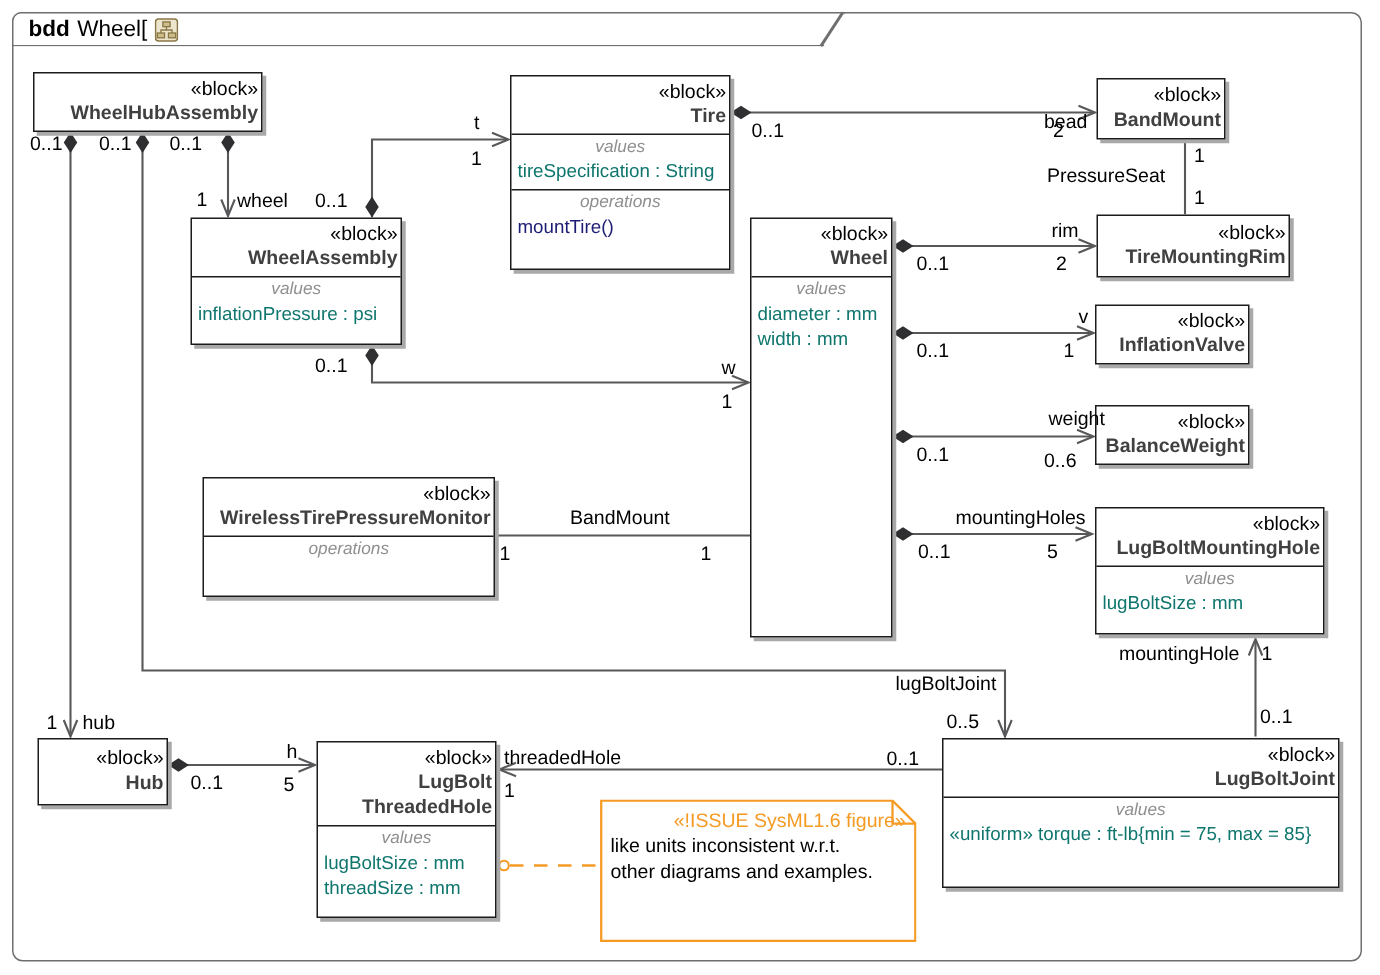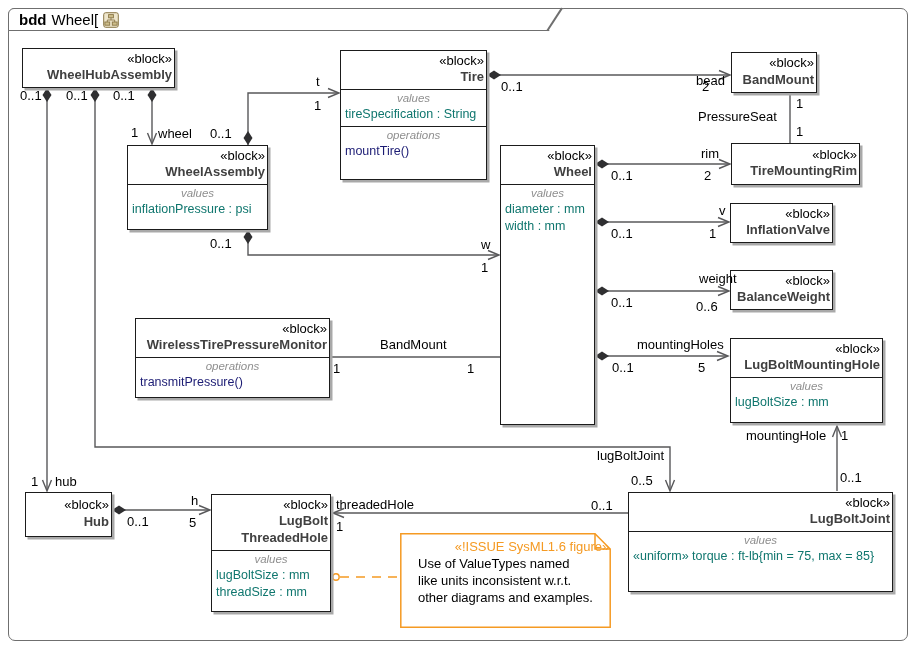--- a/index.html
+++ b/index.html
@@ -27,21 +27,21 @@
   .bname{font-size:13px;font-weight:bold;color:#404040;line-height:1.3;white-space:nowrap;}
   .section{border-top:1.4px solid #1b1b1b;padding:1px 4px 3px;}
   .section:last-child{flex:1;}
   .slabel{text-align:center;font-style:italic;color:#8f8f8f;font-size:11.5px;line-height:1.3;}
   .entry{font-size:12.5px;line-height:1.35;white-space:nowrap;}
   .sec-values .entry{color:#0f766e;}
   .sec-operations .entry{color:#1c1c74;}
   .edge-label{position:absolute;font-size:13px;color:#000;white-space:nowrap;line-height:1.1;}
   #note{position:absolute;left:400px;top:533px;width:211px;height:95px;z-index:2;}
   #note-shape{position:absolute;left:0;top:0;}
-  .note-body{position:absolute;left:0;top:0;width:252px;height:95px;padding:6px 6px 0 18px;
+  .note-body{position:absolute;left:0;top:0;width:252px;height:95px;padding:6px 6px 0 7px;
              box-sizing:border-box;border-radius:29px;}
   .note-stereo{text-align:center;font-size:13px;margin-bottom:1px;}
   .note-line{font-size:13px;color:#000;line-height:1.32;}
 </style>
 </head>
 <body>
 
 <div id="canvas">
   <div id="frame"></div>
 
@@ -197,21 +197,20 @@
           <div class="bname">BalanceWeight</div>
         </div>
       </div>
       <div class="block" style="left: 135px; top: 318px; width: 195px; height: 80px;">
         <div class="bhead">
           <div class="stereo">«block»</div>
           <div class="bname">WirelessTirePressureMonitor</div>
         </div>
         <div class="section sec-operations">
           <div class="slabel">operations</div>
-          <div class="entry">transmitPressure()</div>
         </div>
       </div>
       <div class="block" style="left: 730px; top: 338px; width: 153px; height: 85px;">
         <div class="bhead">
           <div class="stereo">«block»</div>
           <div class="bname">LugBoltMountingHole</div>
         </div>
         <div class="section sec-values">
           <div class="slabel">values</div>
           <div class="entry">lugBoltSize : mm</div>
@@ -294,18 +293,17 @@
       <div class="edge-label" style="left: 840px; top: 471px;">0..1</div>
     </div>
 
   <div id="note">
     <svg id="note-shape" width="211" height="95" viewBox="0 0 211 95">
         <path d="M0.8,0.8 L195,0.8 L210.2,16 L210.2,94.2 L0.8,94.2 Z" fill="#ffffff" stroke="#f59a23" stroke-width="1.5"></path>
         <path d="M195,0.8 L195,16 L210.2,16" fill="none" stroke="#f59a23" stroke-width="1.5"></path>
       </svg>
     <div class="note-body">
       <div class="note-stereo" style="color: rgb(245, 154, 35);">«!ISSUE SysML1.6 figure»</div>
-      <div class="note-line">Use of ValueTypes named</div>
       <div class="note-line">like units inconsistent w.r.t.</div>
       <div class="note-line">other diagrams and examples.</div>
     </div>
   </div>
 </div>
 
 </body></html>

